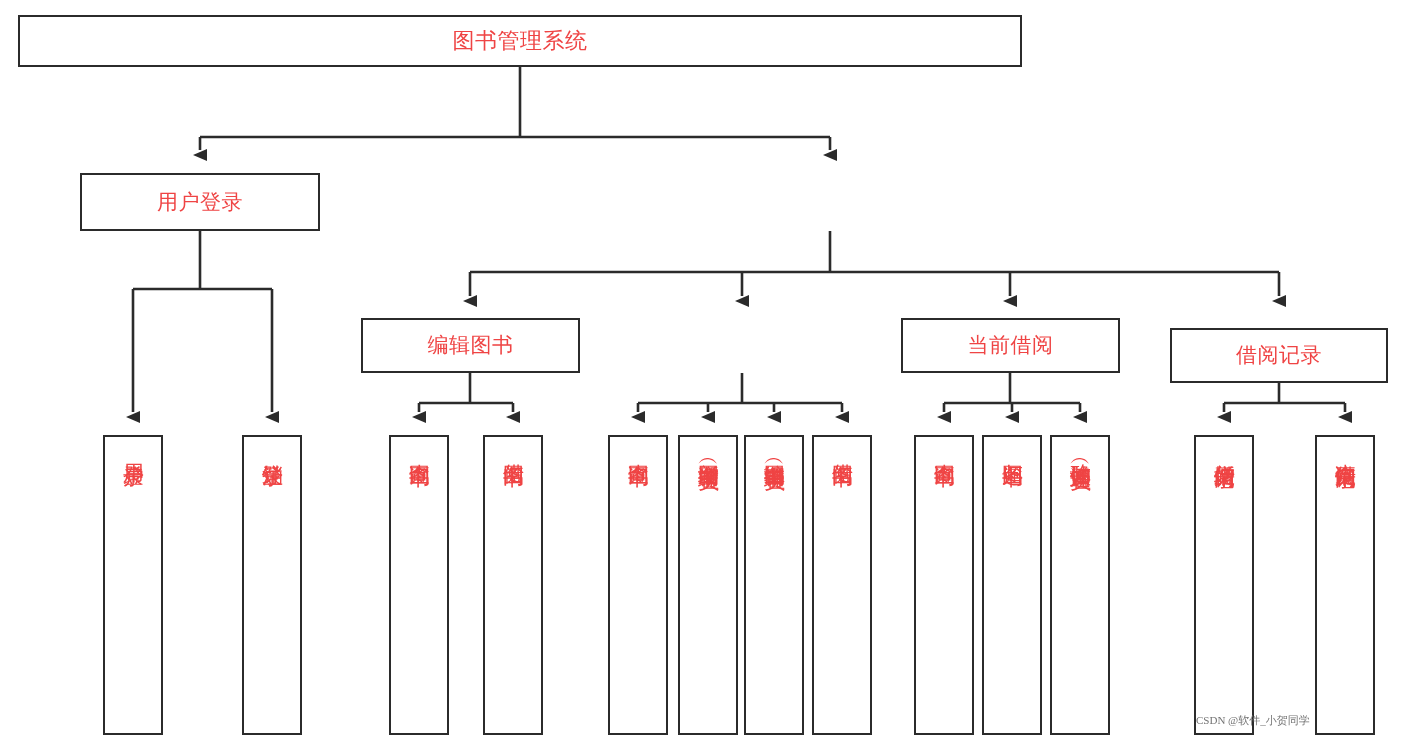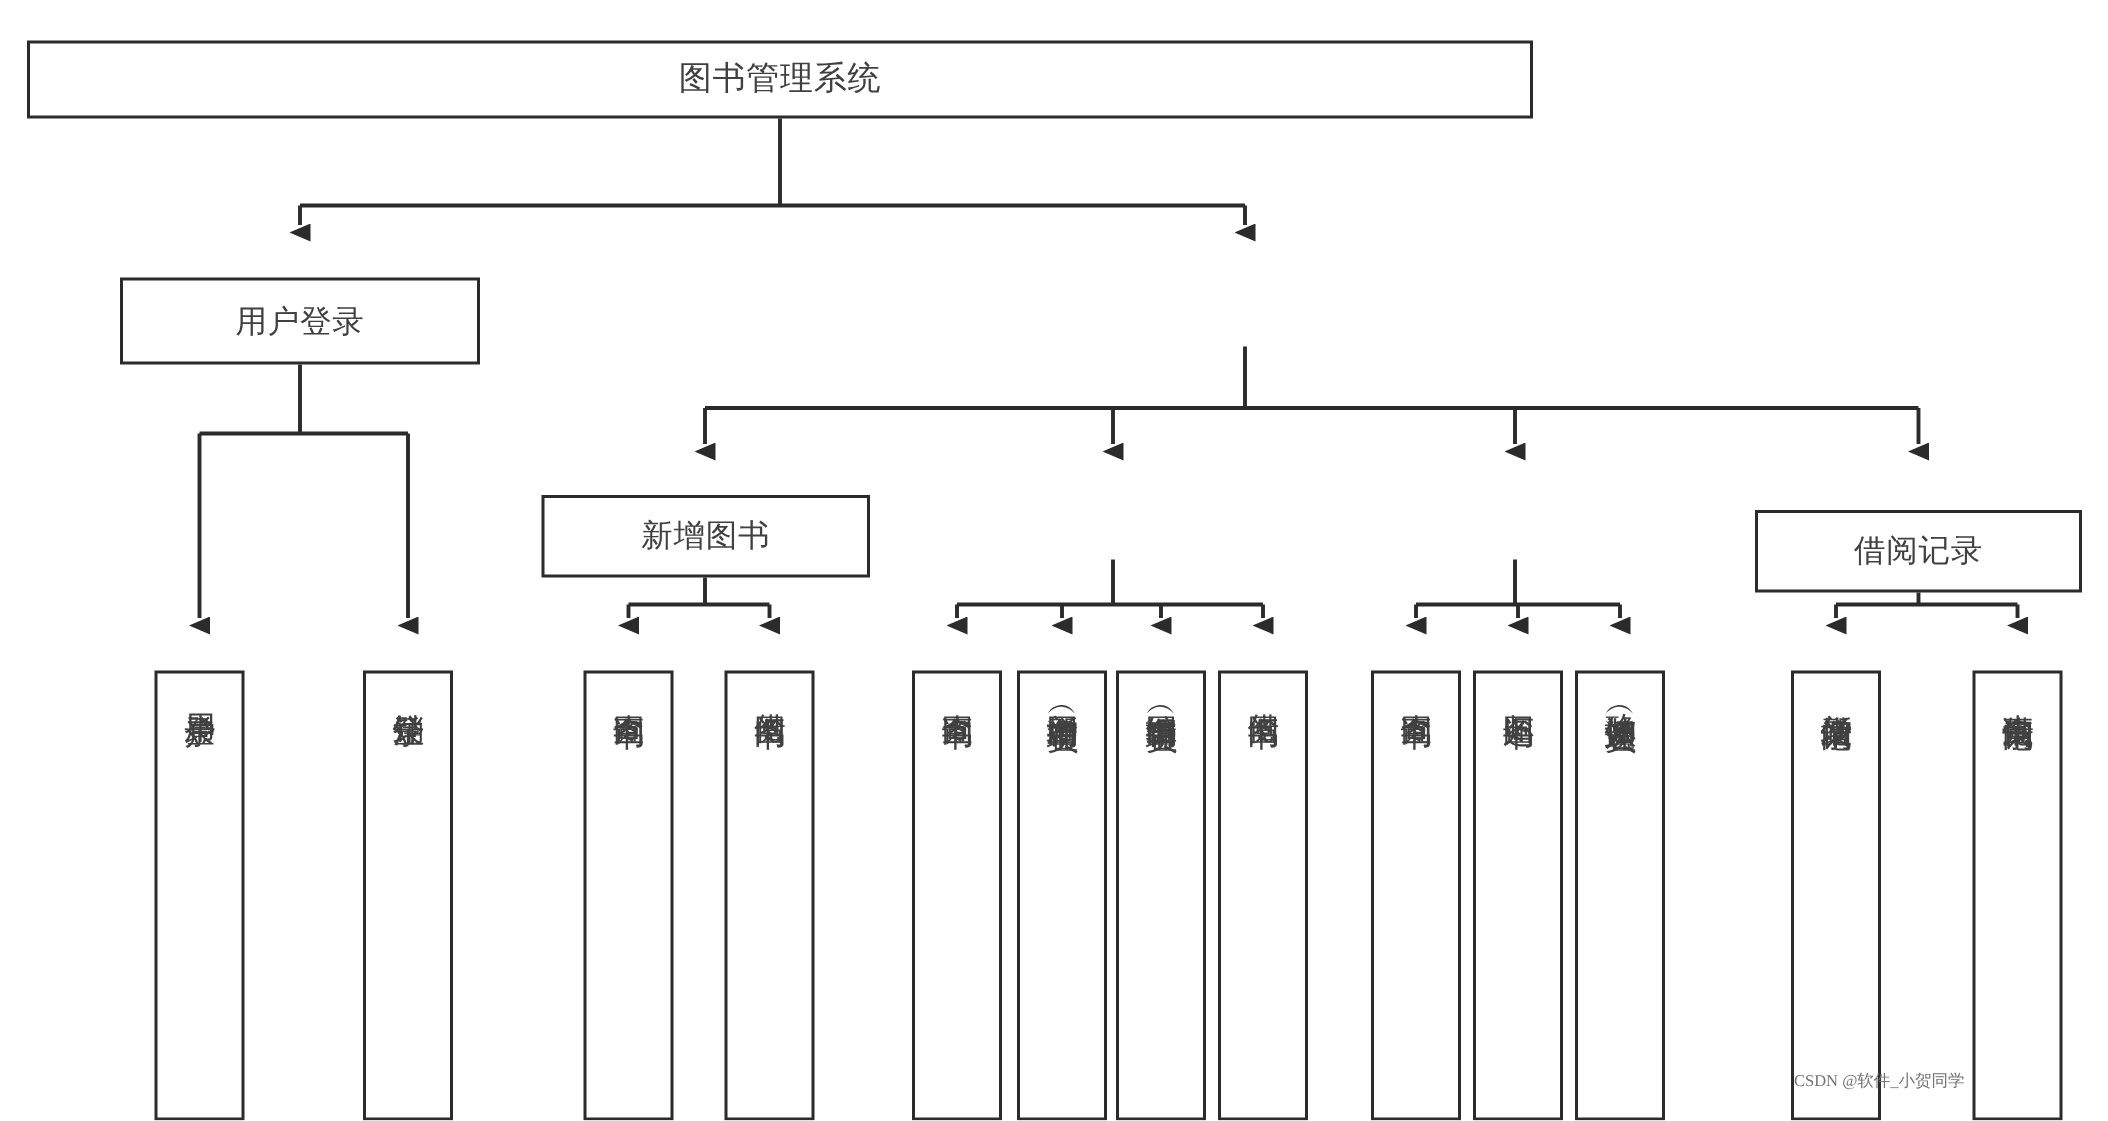--- a/index.html
+++ b/index.html
@@ -20,26 +20,25 @@
     left: 0;
     top: 0;
     width: 1405px;
     height: 747px;
   }
   .node {
     position: absolute;
     box-sizing: border-box;
     border: 2.5px solid #2b2b2b;
     background: #ffffff;
-    color: #404040;
+    color: #ef4444;
     display: flex;
     align-items: center;
     justify-content: center;
     z-index: 2;
-    margin-top: 12px;
   }
   .node .label {
     font-size: 21px;
     line-height: 1.25;
     letter-spacing: 0.5px;
     white-space: nowrap;
   }
   .node.root .label { font-size: 22px; }
   .node.leaf {
     align-items: flex-start;
@@ -125,21 +124,24 @@
 
   <div class="node root" style="left:18px; top:15px; width:1004px; height:52px;">
     <span class="label">图书管理系统</span>
   </div>
 
   <div class="node" style="left:80px; top:173px; width:240px; height:58px;">
     <span class="label">用户登录</span>
   </div>
 
   <div class="node" style="left:361px; top:318px; width:219px; height:55px;">
-    <span class="label">新增图书</span>
+    <span class="label">编辑图书</span>
+  </div>
+  <div class="node" style="left:901px; top:318px; width:219px; height:55px;">
+    <span class="label">当前借阅</span>
   </div>
   <div class="node" style="left:1170px; top:328px; width:218px; height:55px;">
     <span class="label">借阅记录</span>
   </div>
 
   <div class="node leaf" style="left:103px; top:435px; width:60px; height:300px;">
     <span class="label">用户登录</span>
   </div>
   <div class="node leaf" style="left:242px; top:435px; width:60px; height:300px;">
     <span class="label">注销登录</span>

